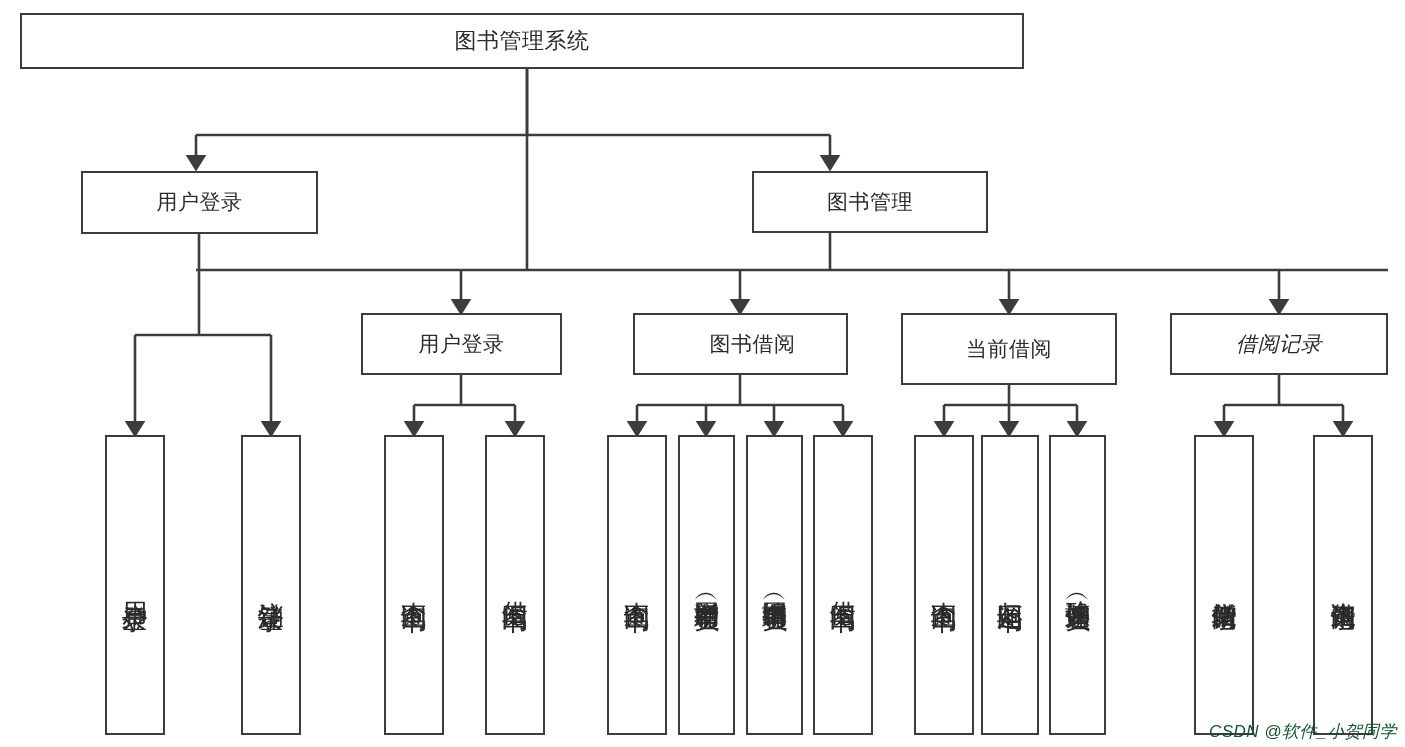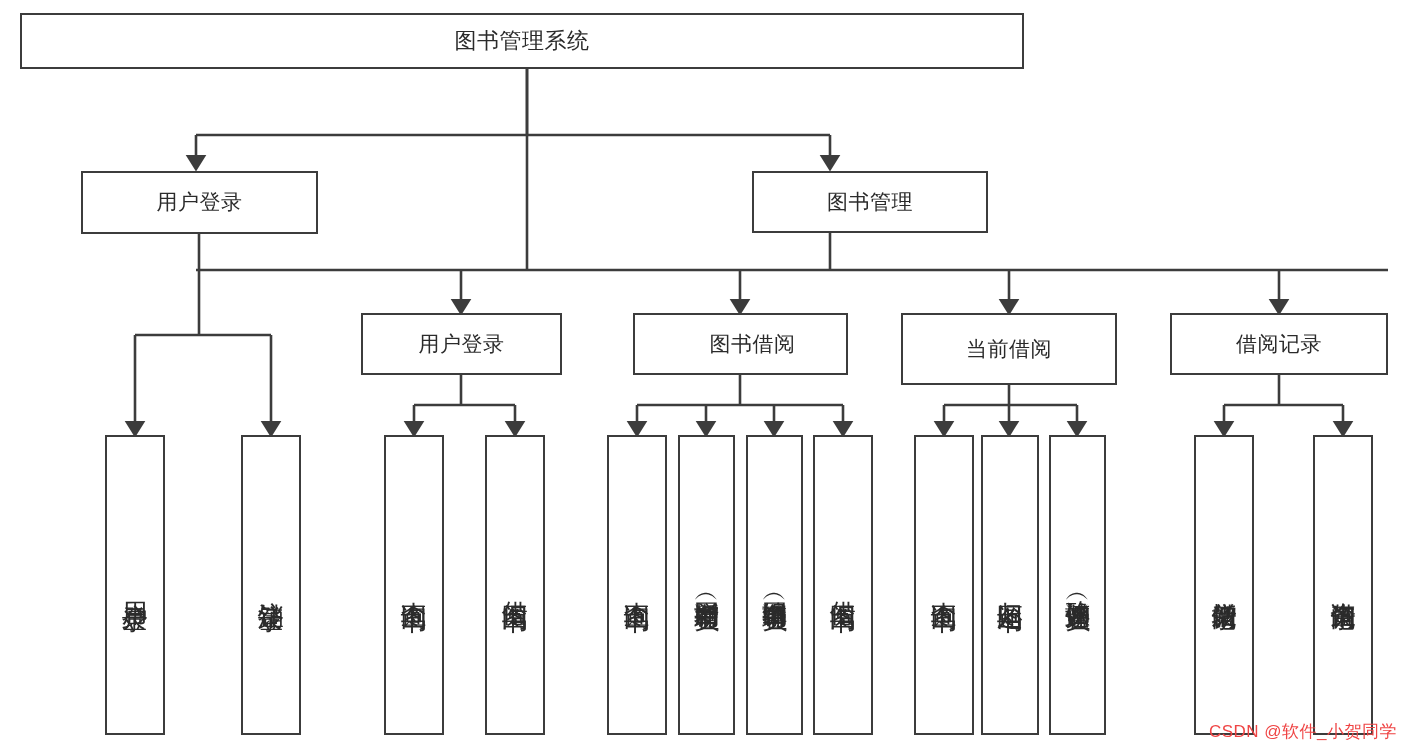--- a/index.html
+++ b/index.html
@@ -66,24 +66,25 @@
   }
   .node.vert.tall .label {
     font-size: 25px;
     letter-spacing: 1px;
   }
   .watermark {
     position: absolute;
     right: 8px;
     bottom: 4px;
     font-size: 17px;
-    color: #ef4444;
+    color: #14532d;
     letter-spacing: 0.5px;
     z-index: 5;
     white-space: nowrap;
+    font-style: italic;
   }
 </style>
 </head>
 <body>
 
 <div id="canvas">
 
   <svg id="edges" viewBox="0 0 1405 747" width="1405" height="747" xmlns="http://www.w3.org/2000/svg">
     <defs>
       <marker id="arw" markerWidth="11" markerHeight="11" refX="1.2" refY="5.2" orient="auto" markerUnits="strokeWidth">
@@ -149,21 +150,21 @@
 
   <div class="node horiz" style="left:361px; top:313px; width:201px; height:62px;">
     <span class="label">用户登录</span>
   </div>
   <div class="node horiz" style="left:633px; top:313px; width:215px; height:62px;padding-left:24px;">
     <span class="label">图书借阅</span>
   </div>
   <div class="node horiz" style="left:901px; top:313px; width:216px; height:72px;">
     <span class="label">当前借阅</span>
   </div>
-  <div class="node horiz" style="left:1170px; top:313px; width:218px; height:62px;">
+  <div class="node horiz" style="left:1170px; top:313px; width:218px; height:62px;font-style:italic;">
     <span class="label">借阅记录</span>
   </div>
 
   <div class="node vert" style="left:105px; top:435px; width:60px; height:300px;">
     <span class="label">用户登录</span>
   </div>
   <div class="node vert" style="left:241px; top:435px; width:60px; height:300px;">
     <span class="label">注销登录</span>
   </div>
 

